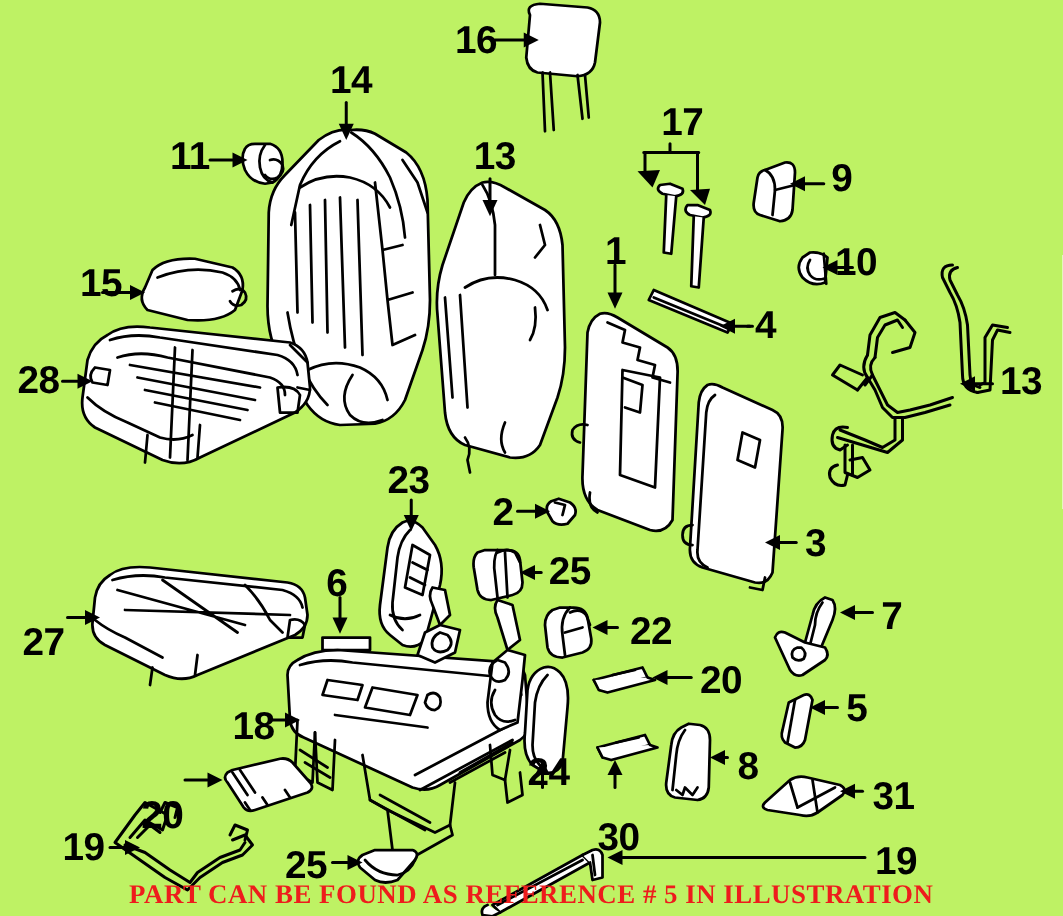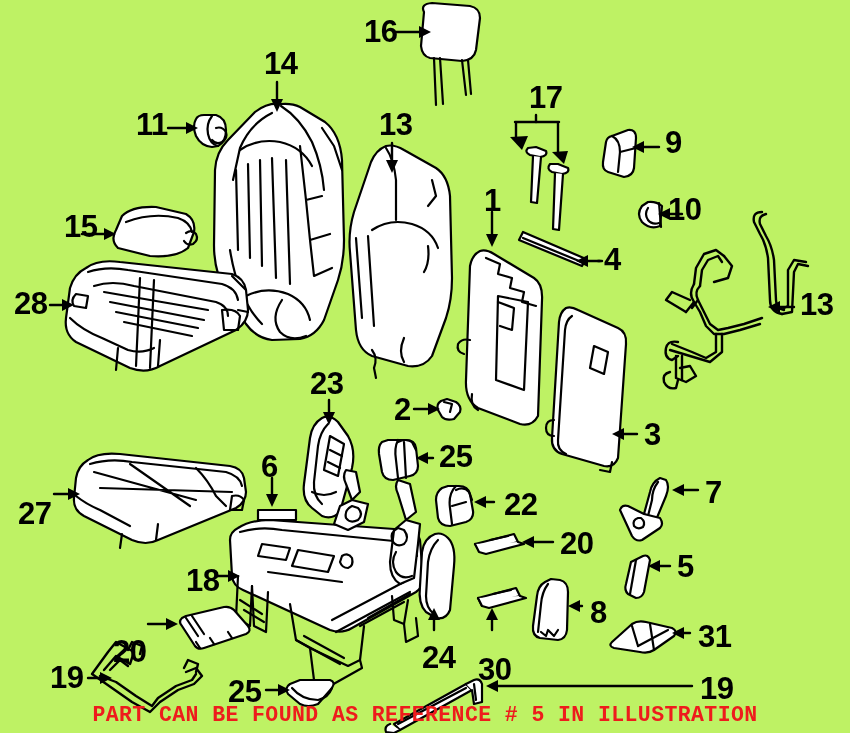--- a/index.html
+++ b/index.html
@@ -20,21 +20,21 @@
     line-height:1;
     white-space:nowrap;
     letter-spacing:-0.5px;
   }
   #footer-note{
     position:absolute;
     left:0;
     top:703px;
     width:850px;
     text-align:center;
-    font-family:Liberation Mono, monospace;
+    font-family:Liberation Serif, serif;
     font-weight:700;
     font-size:21.5px;
     letter-spacing:0.4px;
     color:#ee1c1c;
     white-space:nowrap;
   }
 </style>
 </head>
 <body>
 
@@ -459,21 +459,21 @@
   <div class="callout" style="left:439px;top:441px;">25</div>
   <div class="callout" style="left:261px;top:451px;">6</div>
   <div class="callout" style="left:18px;top:498px;">27</div>
   <div class="callout" style="left:705px;top:477px;">7</div>
   <div class="callout" style="left:504px;top:489px;">22</div>
   <div class="callout" style="left:560px;top:528px;">20</div>
   <div class="callout" style="left:186px;top:565px;">18</div>
   <div class="callout" style="left:677px;top:551px;">5</div>
   <div class="callout" style="left:590px;top:597px;">8</div>
   <div class="callout" style="left:113px;top:608px;margin-top:28px;">20</div>
-  <div class="callout" style="left:422px;top:642px;">24</div>
+  <div class="callout" style="left:422px;top:602px;">24</div>
   <div class="callout" style="left:478px;top:638px;margin-top:16px;">30</div>
   <div class="callout" style="left:698px;top:621px;">31</div>
   <div class="callout" style="left:50px;top:662px;">19</div>
   <div class="callout" style="left:228px;top:676px;">25</div>
   <div class="callout" style="left:700px;top:673px;">19</div>
 
   <div id="footer-note">PART CAN BE FOUND AS REFERENCE # 5 IN ILLUSTRATION</div>
 
 </div>
 

